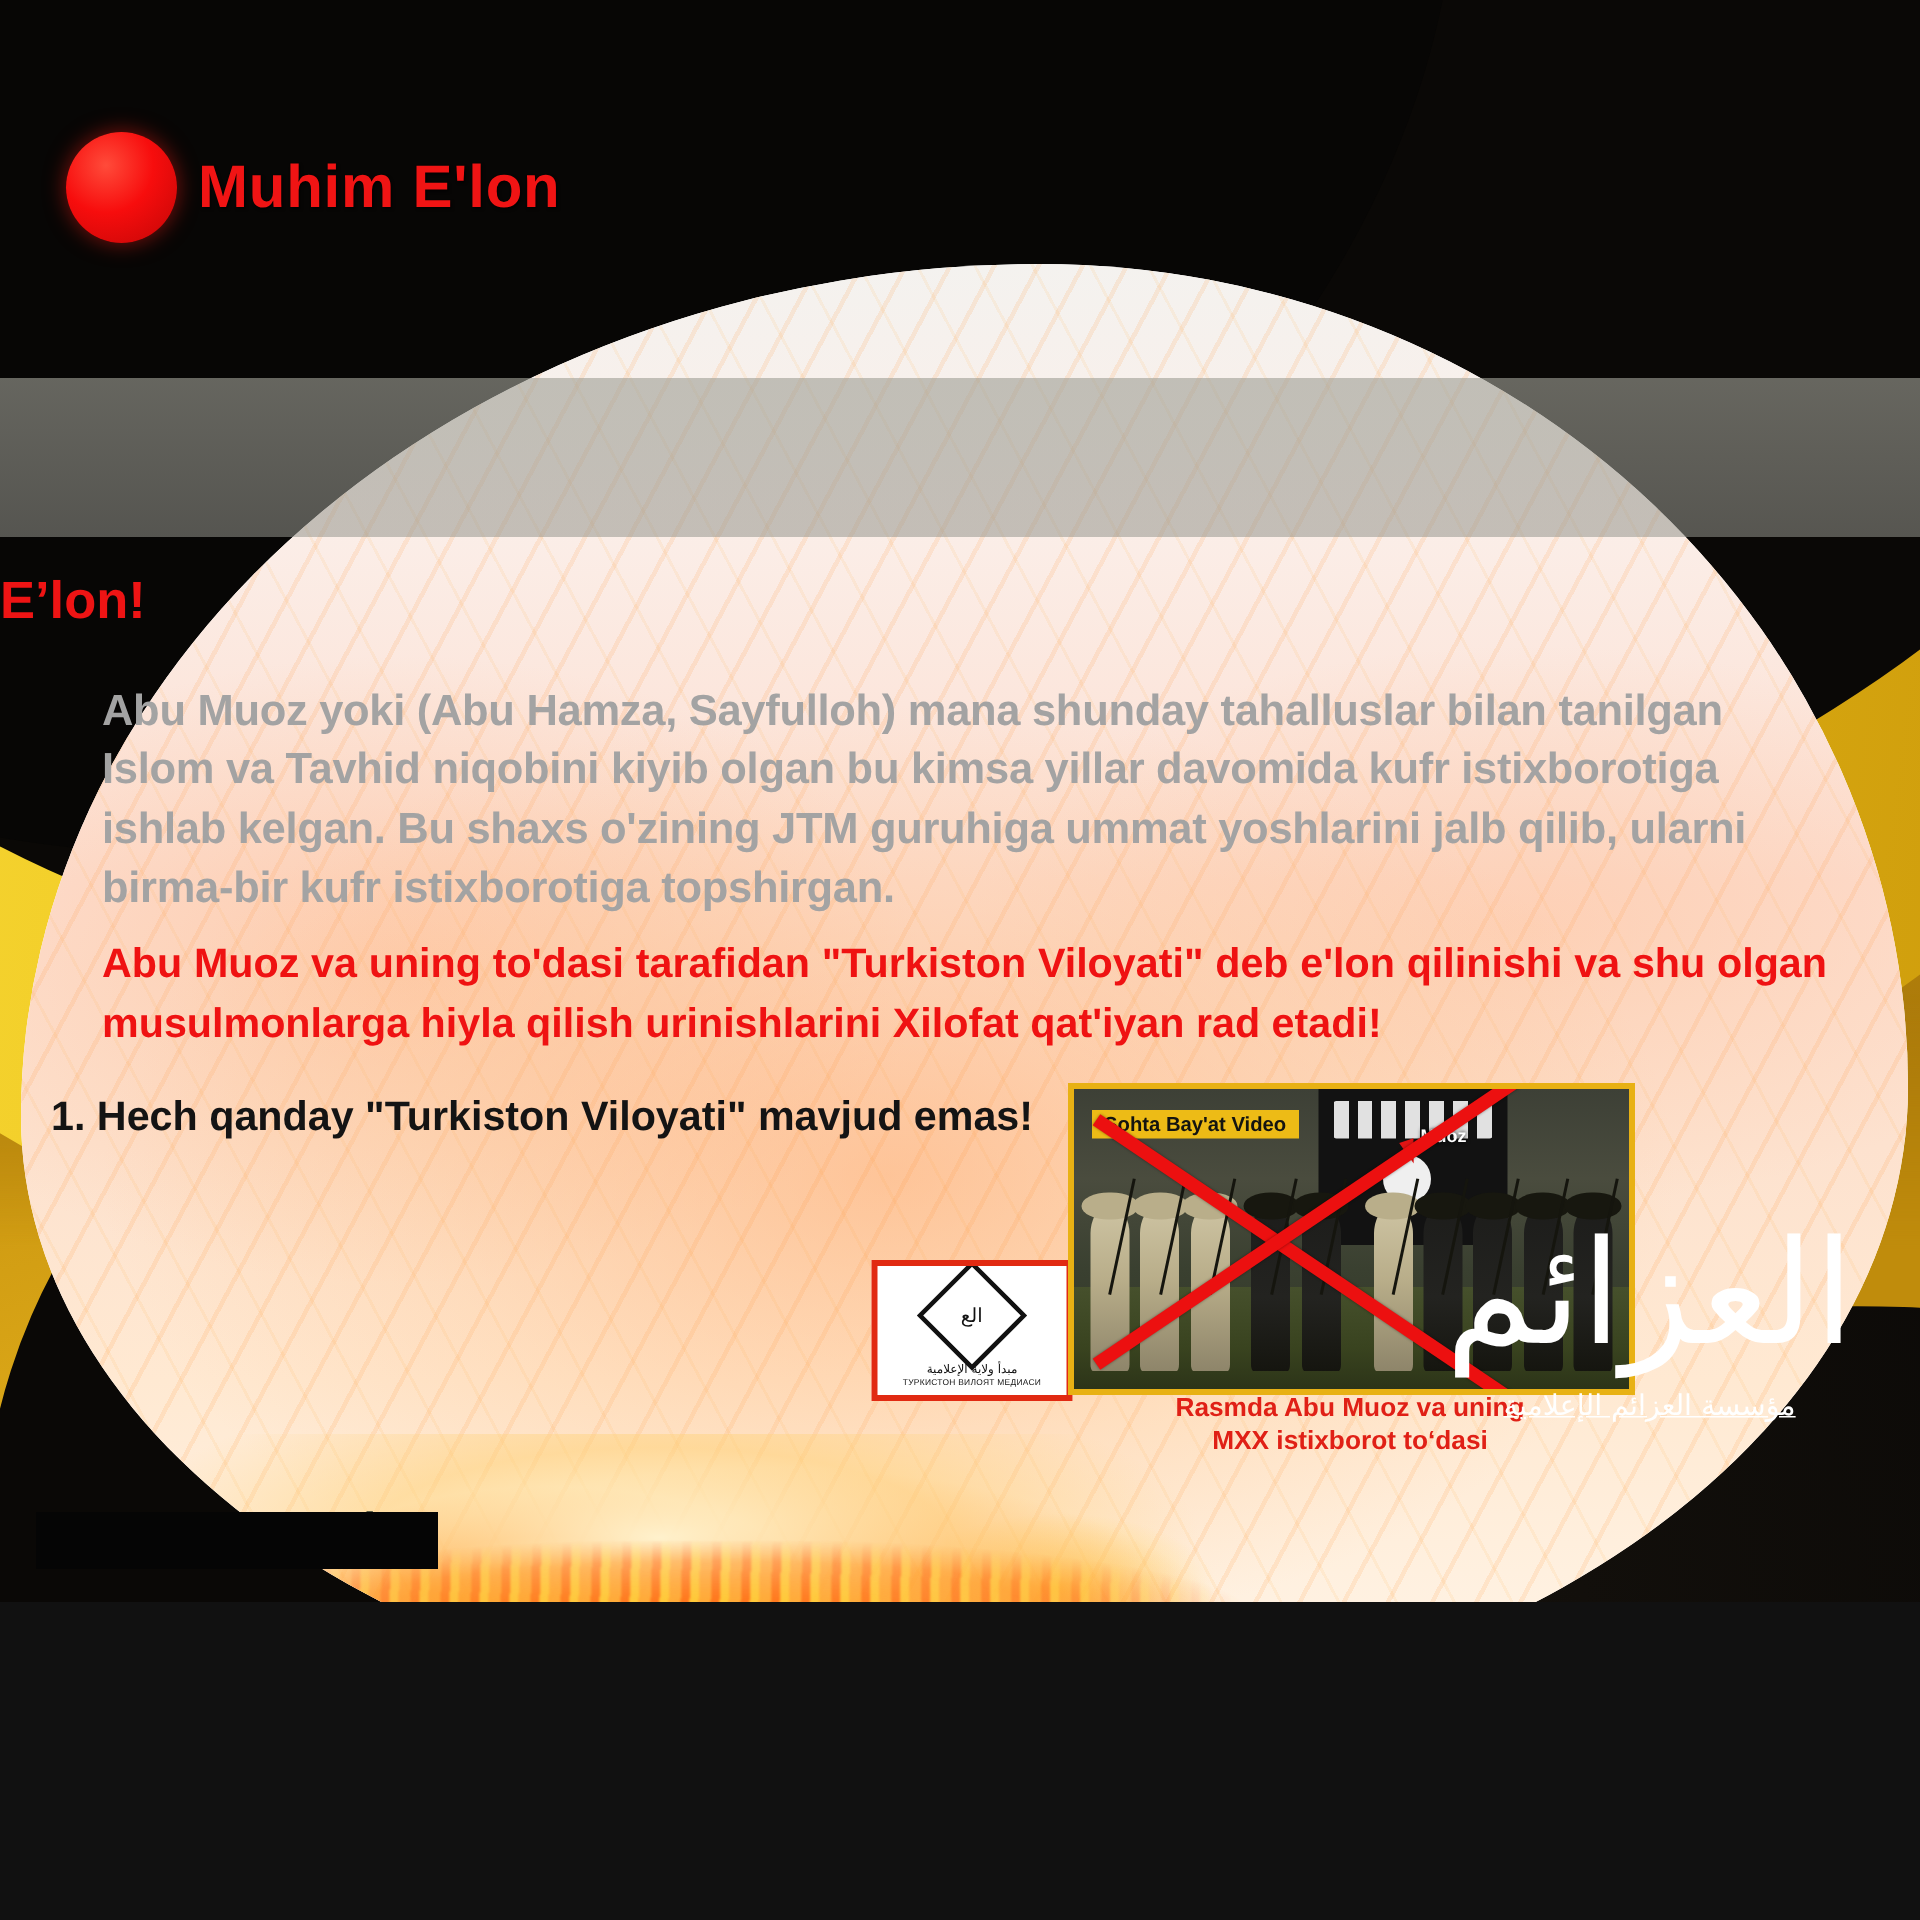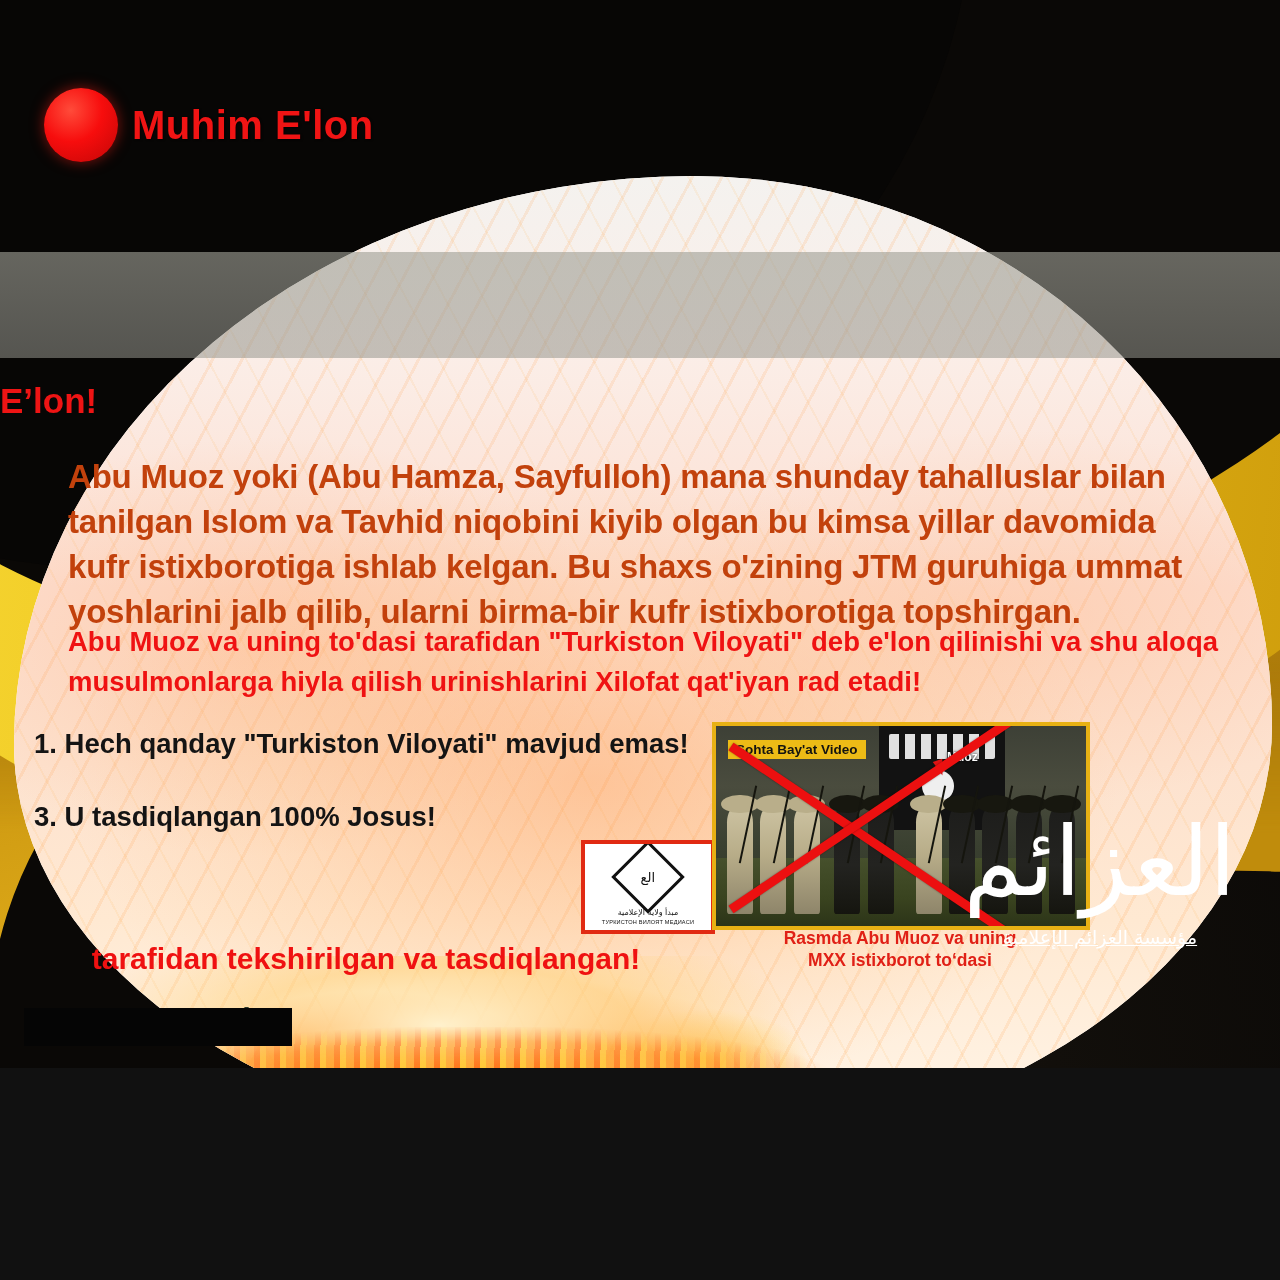--- a/index.html
+++ b/index.html
@@ -113,21 +113,21 @@
   .greet2{
     font-size:37px;font-weight:bold;color:#121212;margin-top:6px;line-height:1.1;
   }
   .elon{
     position:absolute;left:0;right:0;top:381px;text-align:left;z-index:6;
     font-size:35px;font-weight:bold;color:#ee1414;
   }
 
   .body-text{
     position:absolute;left:68px;width:1150px;top:455px;z-index:6;
-    font-size:33px;font-weight:bold;color:#c2410c;line-height:1.36;
+    font-size:29px;font-weight:bold;color:#a3a3a3;line-height:1.36;
     letter-spacing:-.2px;
   }
   .red-para{
     position:absolute;left:68px;width:1150px;top:622px;z-index:6;
     font-size:27.5px;font-weight:bold;color:#ef1212;line-height:1.45;
     text-align:justify;
   }
   .points{position:absolute;left:34px;top:728px;z-index:6;}
   .point{
     font-size:27.5px;font-weight:bold;color:#141414;margin-bottom:41px;
@@ -281,29 +281,27 @@
   <div class="header">
     <div class="reddot"></div>
     <div class="header-title">Muhim E'lon</div>
   </div>
 
 
   <div class="elon">E’lon!</div>
 
   <div class="body-text">Abu Muoz yoki (Abu Hamza, Sayfulloh) mana shunday tahalluslar bilan tanilgan Islom va Tavhid niqobini kiyib olgan bu kimsa yillar davomida kufr istixborotiga ishlab kelgan. Bu shaxs o'zining JTM guruhiga ummat yoshlarini jalb qilib, ularni birma-bir kufr istixborotiga topshirgan.</div>
 
-  <div class="red-para">Abu Muoz va uning to'dasi tarafidan "Turkiston Viloyati" deb e'lon qilinishi va shu aloqa musulmonlarga hiyla qilish urinishlarini Xilofat qat'iyan rad etadi!</div>
+  <div class="red-para">Abu Muoz va uning to'dasi tarafidan "Turkiston Viloyati" deb e'lon qilinishi va shu olgan musulmonlarga hiyla qilish urinishlarini Xilofat qat'iyan rad etadi!</div>
 
   <div class="points">
     <div class="point">1. Hech qanday "Turkiston Viloyati" mavjud emas!</div>
-    <div class="point">3. U tasdiqlangan 100% Josus!</div>
   </div>
 
   <div class="verified">
-    <div>tarafidan tekshirilgan va tasdiqlangan!</div>
   </div>
 
   <div class="emblem">
     <div class="emblem-diamond">
       <span>الع</span>
     </div>
     <div class="emblem-ar">مبدأ ولاية الإعلامية</div>
     <div class="emblem-cy">ТУРКИСТОН ВИЛОЯТ МЕДИАСИ</div>
   </div>
 

